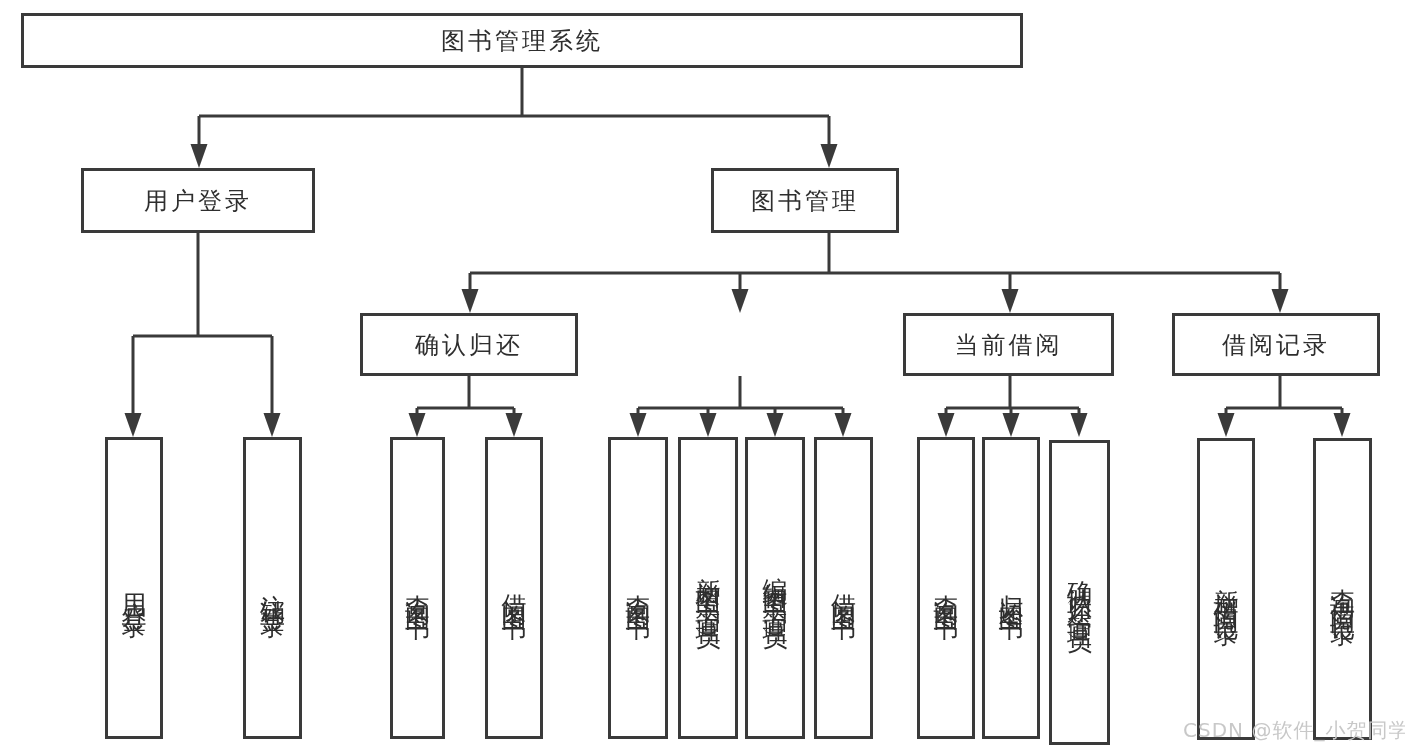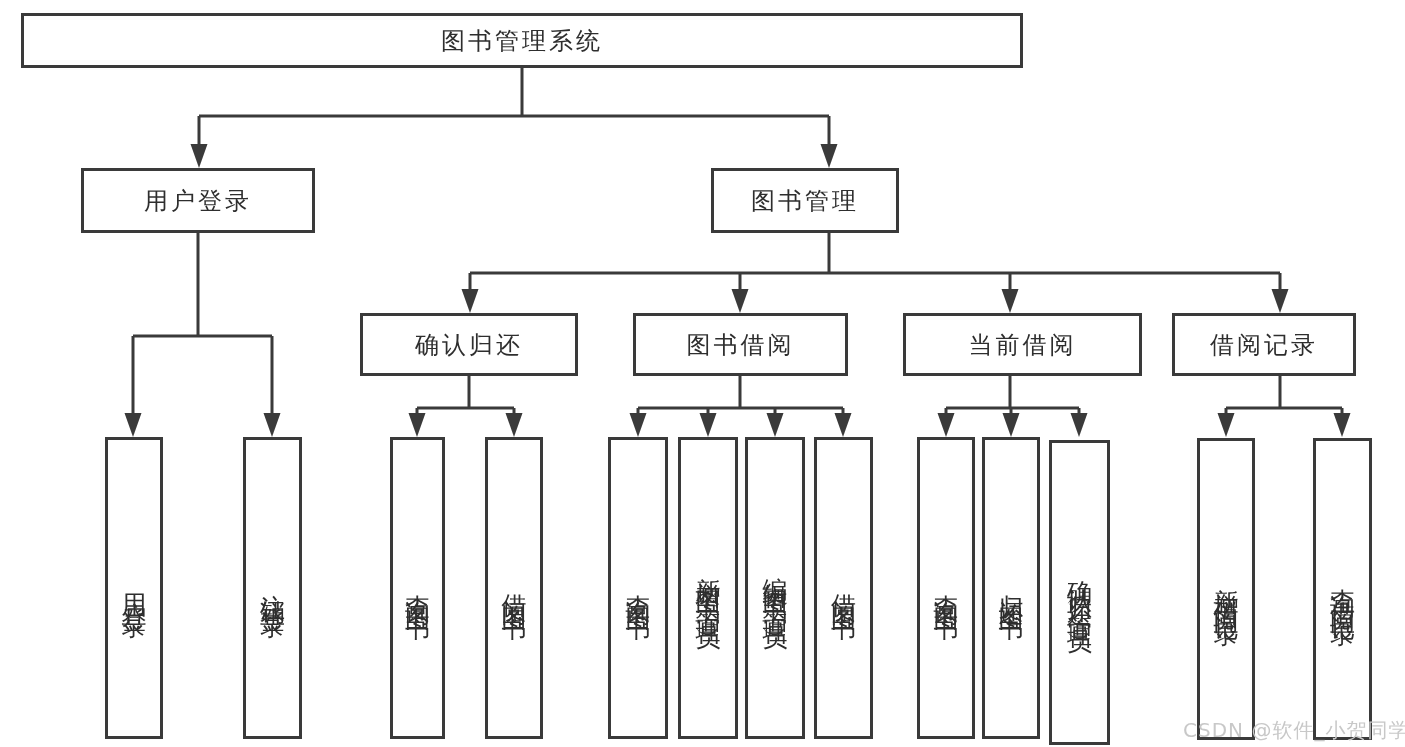--- a/index.html
+++ b/index.html
@@ -100,23 +100,22 @@
       <polygon points="1333.5,413 1350.5,413 1342,437"></polygon>
     </g>
   </svg>
 
   <div class="node h-node" style="left:21px; top:13px; width:1002px; height:55px">图书管理系统</div>
 
   <div class="node h-node" style="left:81px; top:168px; width:234px; height:65px">用户登录</div>
   <div class="node h-node" style="left:711px; top:168px; width:188px; height:65px">图书管理</div>
 
   <div class="node h-node" style="left:360px; top:313px; width:218px; height:63px">确认归还</div>
-  <div class="node h-node" style="left:633px; top:313px; width:215px; height:63px">图书借阅</div>
-  <div class="node h-node" style="left:903px; top:313px; width:239px; height:63px">当前借阅</div>
-  <div class="node h-node" style="left:1172px; top:313px; width:184px; height:63px">借阅记录</div>
+  <div class="node h-node" style="left:903px; top:313px; width:211px; height:63px">当前借阅</div>
+  <div class="node h-node" style="left:1172px; top:313px; width:208px; height:63px">借阅记录</div>
 
   <div class="node v-node" style="left:105px; top:437px; width:58px; height:302px">用户登录</div>
   <div class="node v-node" style="left:243px; top:437px; width:59px; height:302px">注销登录</div>
 
   <div class="node v-node" style="left:390px; top:437px; width:55px; height:302px">查询图书</div>
   <div class="node v-node" style="left:485px; top:437px; width:58px; height:302px">借阅图书</div>
 
   <div class="node v-node" style="left:608px; top:437px; width:60px; height:302px">查询图书</div>
   <div class="node v-node" style="left:678px; top:437px; width:60px; height:302px">新增图书（管理员）</div>
   <div class="node v-node" style="left:745px; top:437px; width:60px; height:302px">编辑图书（管理员）</div>

